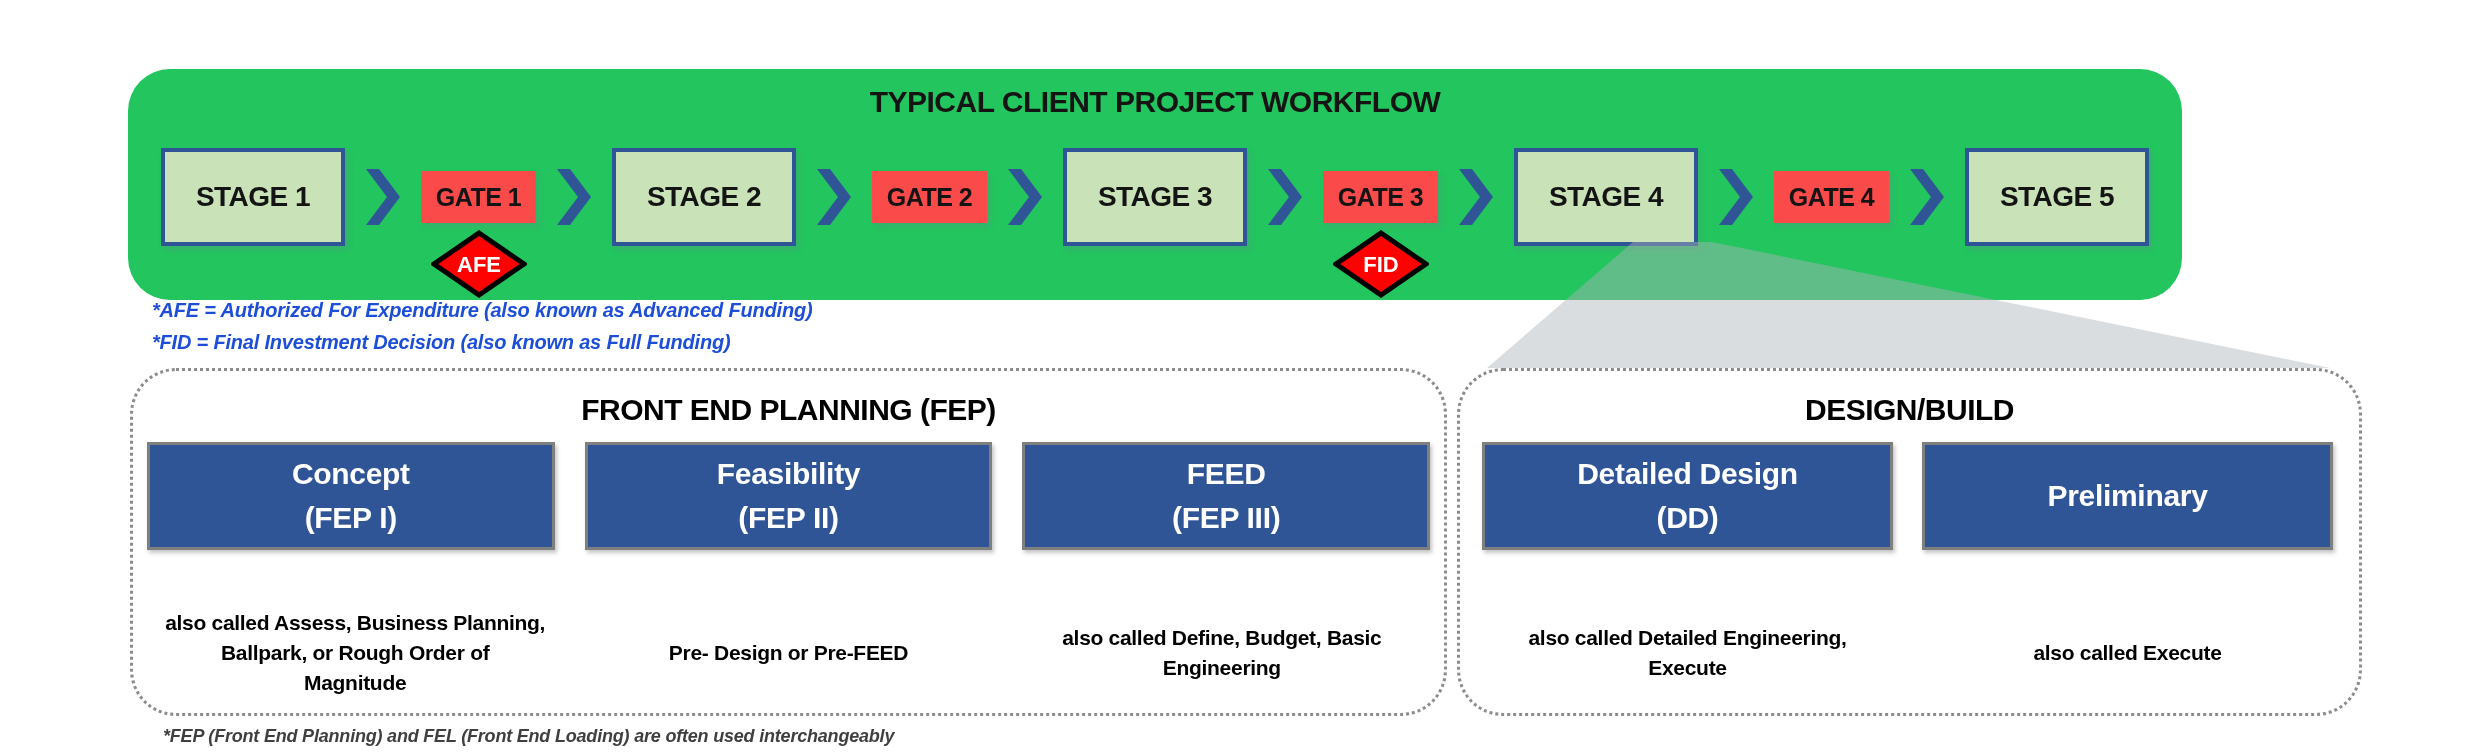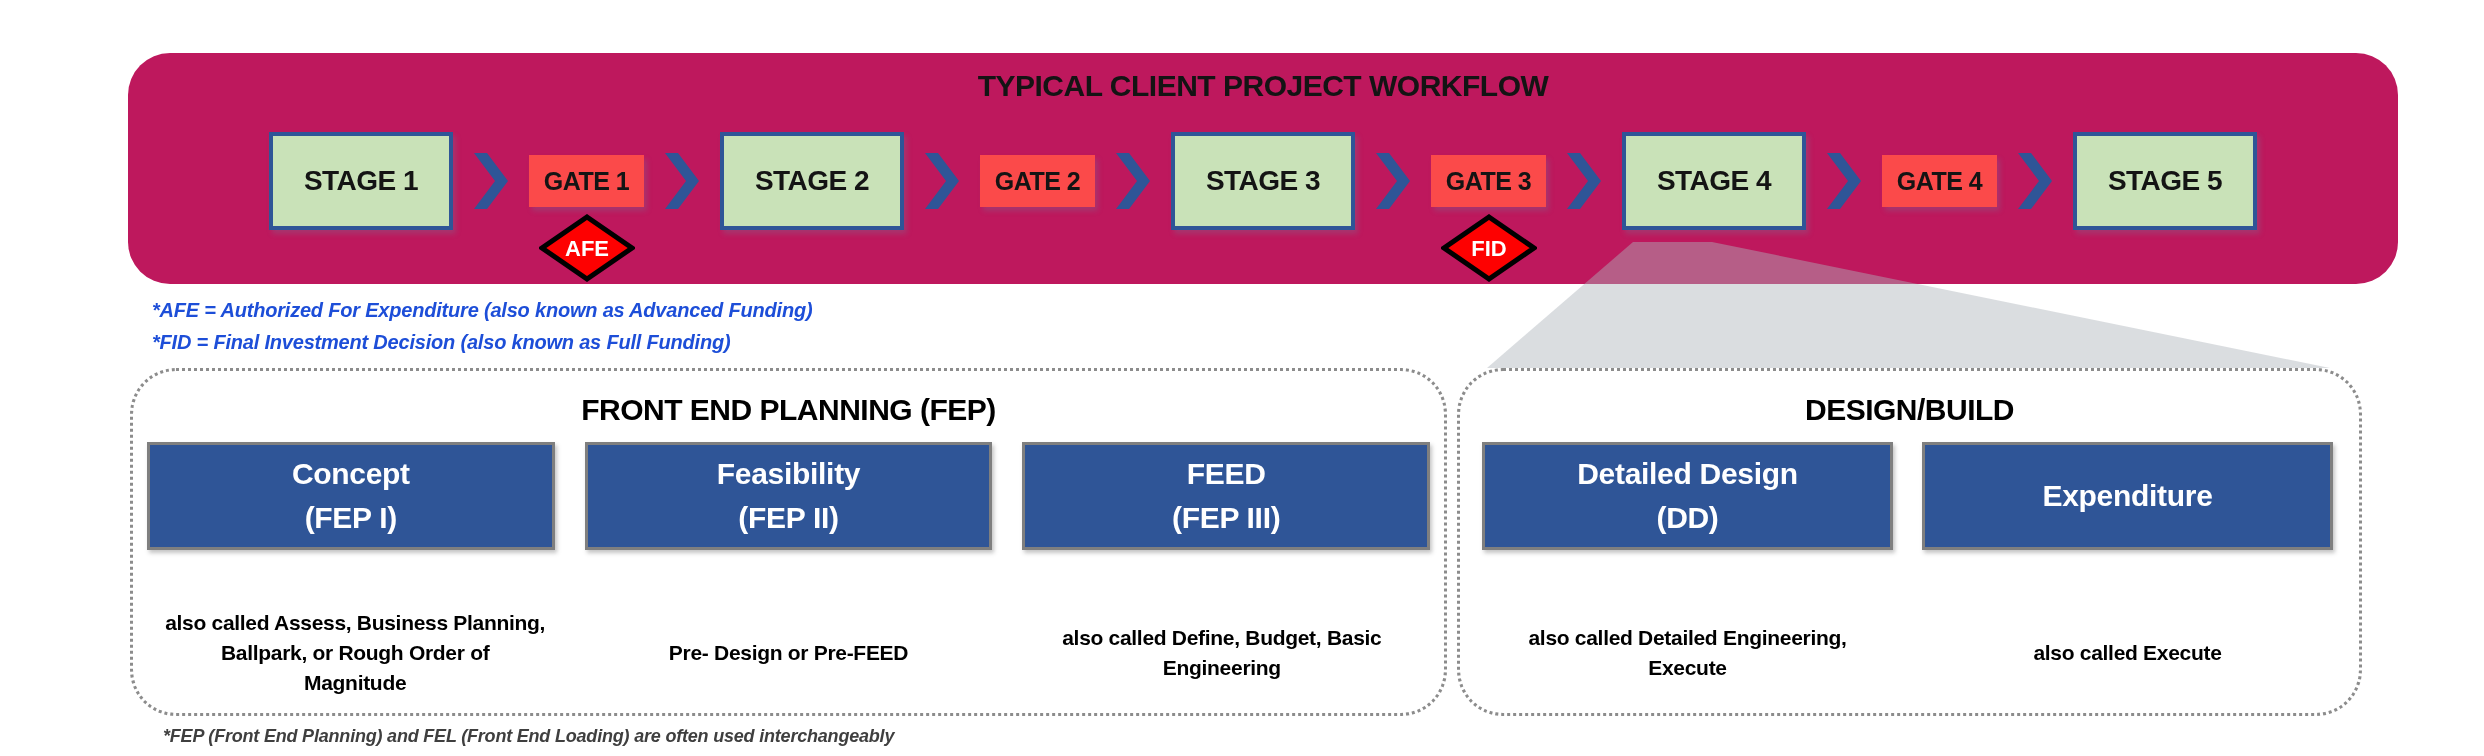--- a/index.html
+++ b/index.html
@@ -3,22 +3,22 @@
 <meta charset="utf-8">
 <style>
   html,body{margin:0;padding:0;background:#ffffff;}
   .canvas{
     position:relative;width:2484px;height:756px;background:#ffffff;
     font-family:"Liberation Sans",sans-serif;overflow:hidden;
   }
 
   
   .wf-panel{
-    position:absolute;left:128px;top:53px;width:2270px;height:231px;
-    background:#be185d;border-radius:42px;
+    position:absolute;left:128px;top:69px;width:2054px;height:231px;
+    background:#22c55e;border-radius:42px;
   }
   .wf-title{
     position:absolute;top:16px;left:0;width:100%;text-align:center;
     font-size:30px;font-weight:bold;color:#141414;letter-spacing:-0.5px;
   }
   .wf-row{
     position:absolute;left:0;right:0;top:79px;height:98px;
     display:flex;justify-content:center;align-items:center;gap:21px;
   }
   .stage{
@@ -222,21 +222,21 @@
   </div>
 
   <div class="section db">
     <div class="sec-title">DESIGN/BUILD</div>
     <div class="phase-row">
       <div class="pbox">
         <div>Detailed Design</div>
         <div>(DD)</div>
       </div>
       <div class="pbox">
-        <div>Expenditure</div>
+        <div>Preliminary</div>
       </div>
     </div>
     <div class="desc-row">
       <div class="desc">
         <div>also called Detailed Engineering,</div>
         <div>Execute</div>
       </div>
       <div class="desc">
         <div>also called Execute</div>
       </div>

